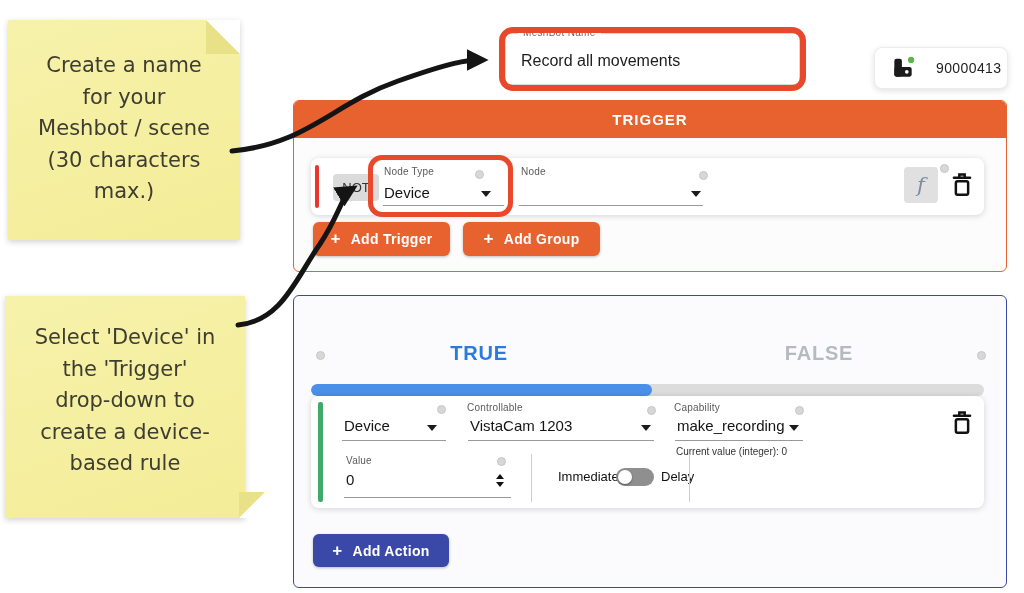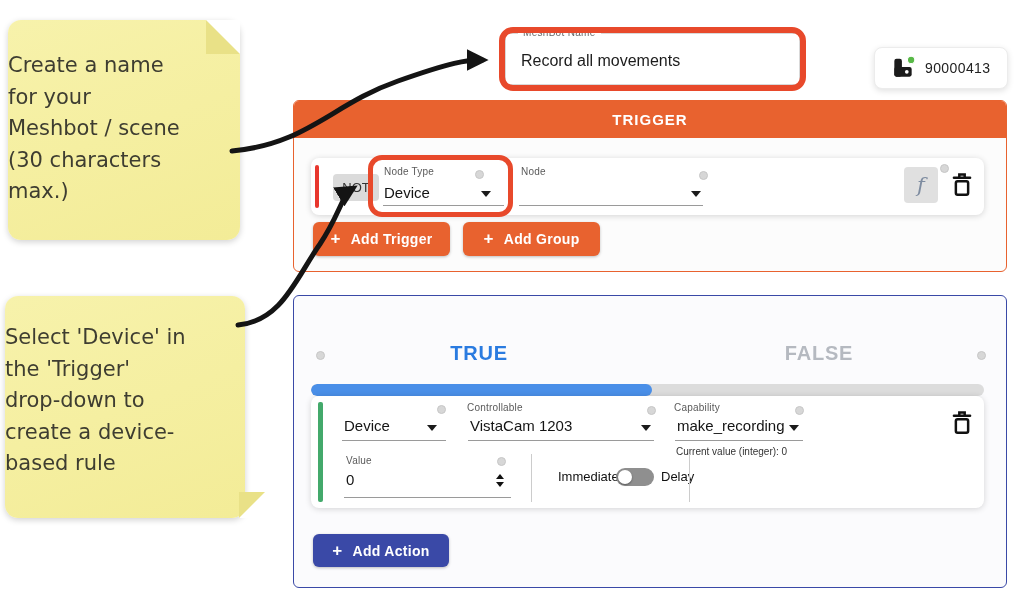--- a/index.html
+++ b/index.html
@@ -4,21 +4,21 @@
 <style>
   html,body{margin:0;padding:0;background:#fff;}
   body{width:1024px;height:593px;position:relative;overflow:hidden;
        font-family:"Liberation Sans",sans-serif;-webkit-font-smoothing:antialiased;}
   .abs{position:absolute;box-sizing:border-box;}
 
   
   .sticky{background:linear-gradient(160deg,#f7f2ab 0%,#f3ec97 100%);
           box-shadow:0 2px 6px rgba(0,0,0,.18);
           font-family:"DejaVu Sans",sans-serif;color:#3e3d31;
-          font-size:21px;line-height:1.5;white-space:pre-line;border-radius:13px;}
+          font-size:21px;line-height:1.5;text-align:center;white-space:pre-line;}
   .fold-tr{position:absolute;top:0;right:0;width:0;height:0;
            border-top:34px solid #fff;border-left:34px solid #e9e187;}
   .fold-br{position:absolute;bottom:0;right:0;width:0;height:0;
            border-bottom:26px solid #fff;border-left:26px solid #e9e187;}
 
   
   svg.arrows{position:absolute;left:0;top:0;z-index:20;pointer-events:none;}
   svg.arrows path.l{fill:none;stroke:#141414;stroke-width:5;stroke-linecap:round;}
   #ah path{fill:#141414;}
 
@@ -29,21 +29,21 @@
   .mb-field{background:#fff;border:1px solid #d9d9d9;border-radius:3px;z-index:11;}
   .mb-label{position:absolute;top:-7px;left:12px;background:#fff;padding:0 5px;
             font-size:10px;color:#666;letter-spacing:.3px;}
   .mb-value{position:absolute;left:13px;top:17px;font-size:16px;color:#1c1c1c;
             border:none;outline:none;width:260px;background:transparent;
             font-family:"Liberation Sans",sans-serif;}
 
   
   .ctrl-badge{background:#fff;border:1px solid #ececec;border-radius:8px;
               box-shadow:0 2px 6px rgba(0,0,0,.12);display:flex;align-items:center;
-              gap:9px;padding-left:15px;z-index:5;cursor:pointer;}
+              gap:20px;padding-left:15px;z-index:5;cursor:pointer;}
   .ctrl-id{font-size:14px;color:#222;letter-spacing:.4px;}
 
   
   .section{border-radius:6px;background:#fcfcfc;z-index:2;}
   .sec-hdr{position:absolute;left:0;top:0;right:0;display:flex;align-items:center;
            justify-content:center;color:#fff;font-weight:bold;font-size:15px;
            letter-spacing:1px;border-radius:5px 5px 0 0;}
   .trigger-sec{border:1px solid var(--accent-orange,#e8622f);}
   .trigger-sec .sec-hdr{height:37px;background:var(--accent-orange,#e8622f);}
   .action-sec{border:1px solid var(--accent-indigo,#3a49a7);background:#fbfbfd;}

